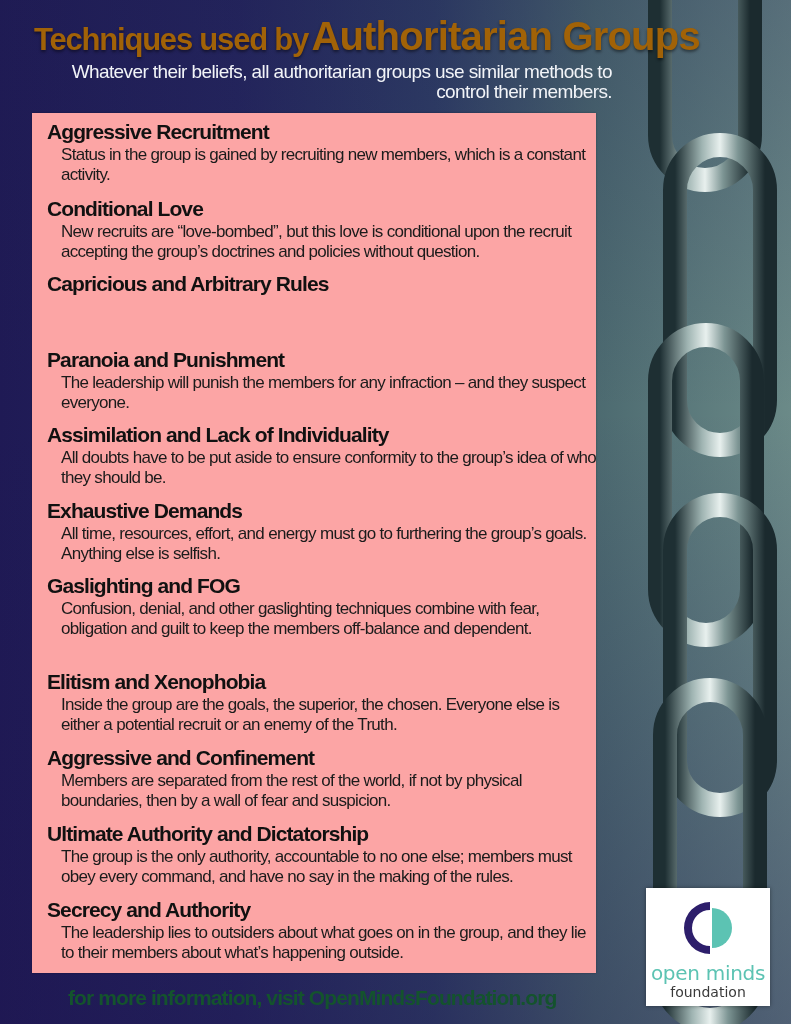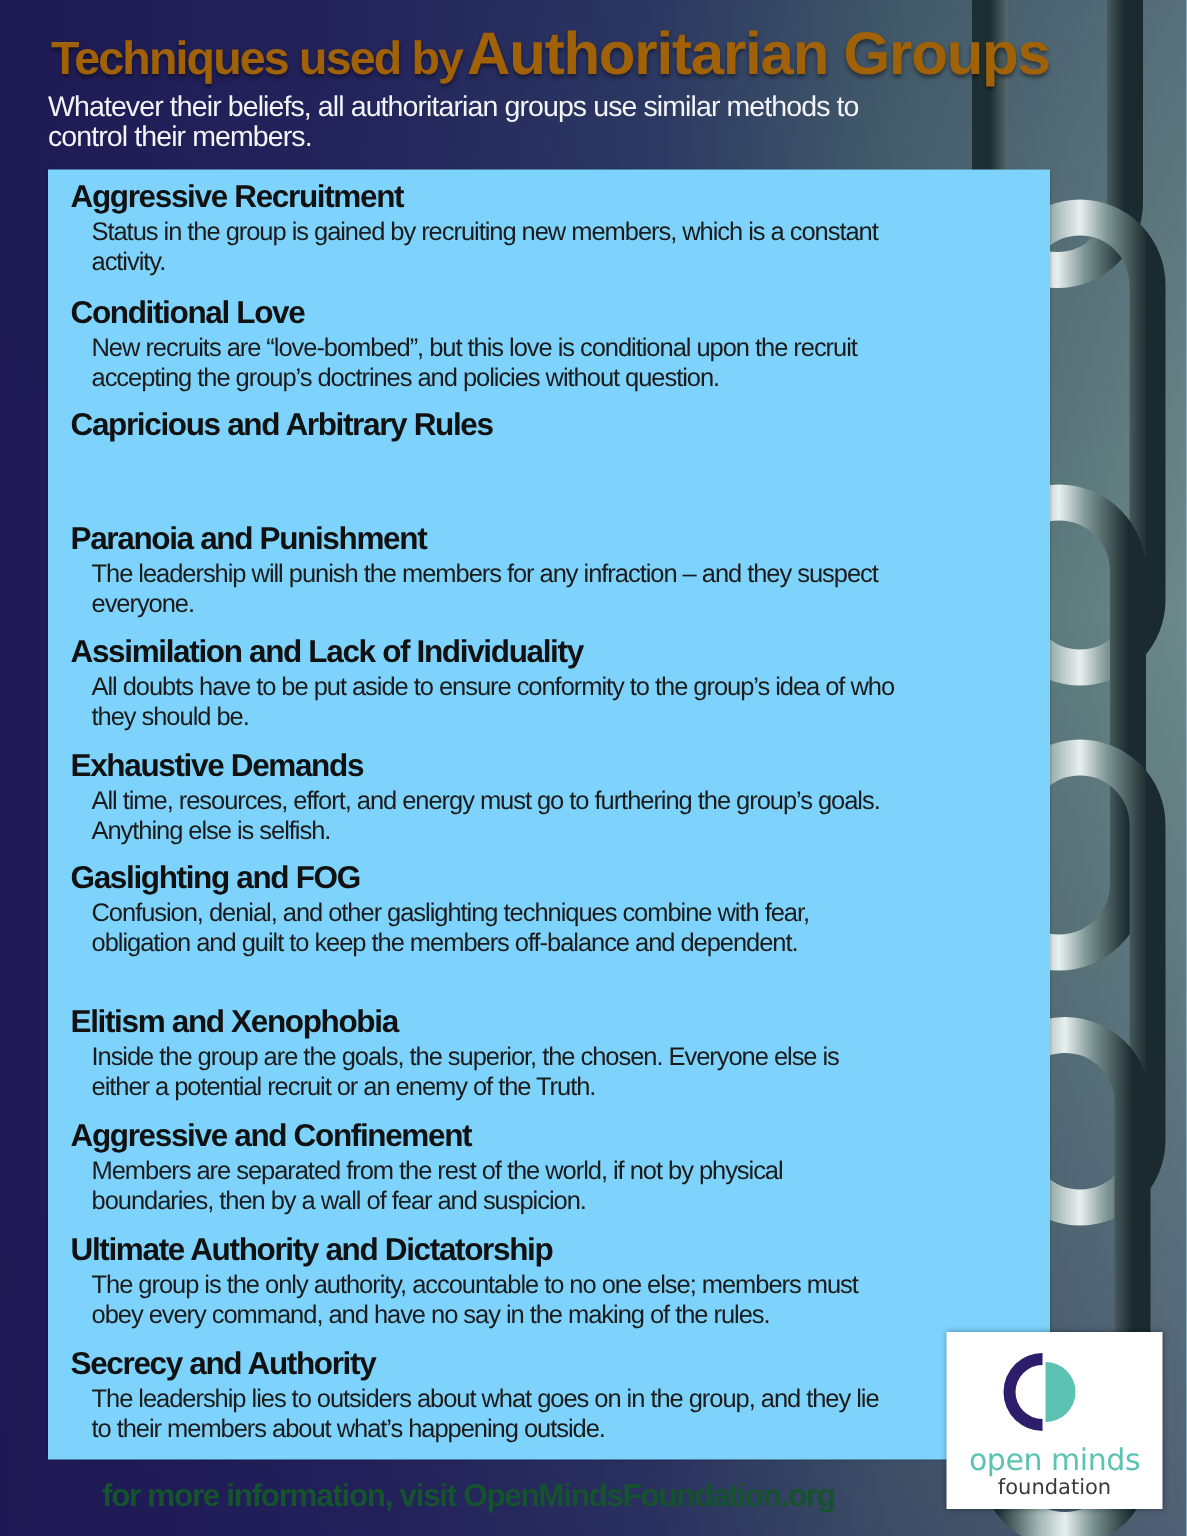--- a/index.html
+++ b/index.html
@@ -17,41 +17,41 @@
   .chain { position: absolute; left: 620px; top: 0; width: 171px; height: 1024px; }
   .title {
     position: absolute; left: 34px; top: 14px; color: #a16207; white-space: nowrap;
     font-weight: bold; letter-spacing: -1.2px;
     text-shadow: 0 2px 3px rgba(0,0,0,0.45);
   }
   .title .t1 { font-size: 31px; }
   .title .t2 { font-size: 40px; letter-spacing: -0.8px; }
   .subtitle {
     position: absolute; left: 32px; top: 62px; width: 580px;
-    color: #f2f4f8; font-size: 19px; line-height: 20px; letter-spacing: -0.6px;
+    color: #f2f4f8; font-size: 19px; line-height: 20px; letter-spacing: -0.6px; text-align: right;
   }
   .panel {
-    position: absolute; left: 32px; top: 113px; width: 668px; height: 860px;
-    background: #7dd3fc; box-shadow: 0 0 2px rgba(0,0,0,0.3);
+    position: absolute; left: 32px; top: 113px; width: 564px; height: 860px;
+    background: #fca5a5; box-shadow: 0 0 2px rgba(0,0,0,0.3);
   }
   .item { position: absolute; left: 15px; width: 550px; }
   .item h2 {
     margin: 0; font-size: 21px; font-weight: bold; color: #111;
     letter-spacing: -0.9px; line-height: 26px;
   }
   .item p {
     margin: 0 0 0 14px; font-size: 17px; color: #1b1b1b; line-height: 20px;
     letter-spacing: -0.7px;
   }
   .footer {
     position: absolute; left: 68px; top: 986px; color: #14532d;
     font-size: 21px; font-weight: bold; letter-spacing: -0.9px; white-space: nowrap;
   }
   .logo {
-    position: absolute; left: 631px; top: 888px; width: 144px; height: 118px;
+    position: absolute; left: 646px; top: 888px; width: 124px; height: 118px;
     background: #fff; box-shadow: 0 0 4px rgba(0,0,0,0.4);
   }
   .logo svg { position: absolute; left: 35px; top: 10px; }
   .logo .name {
     position: absolute; left: 0; width: 100%; top: 73px; text-align: center;
     color: #5cc3b3; font-size: 20px; letter-spacing: -0.3px; font-family: "DejaVu Sans", sans-serif;
   }
   .logo .sub {
     position: absolute; left: 0; width: 100%; top: 96px; text-align: center;
     color: #3a3a3a; font-size: 14px; font-family: "DejaVu Sans", sans-serif;

